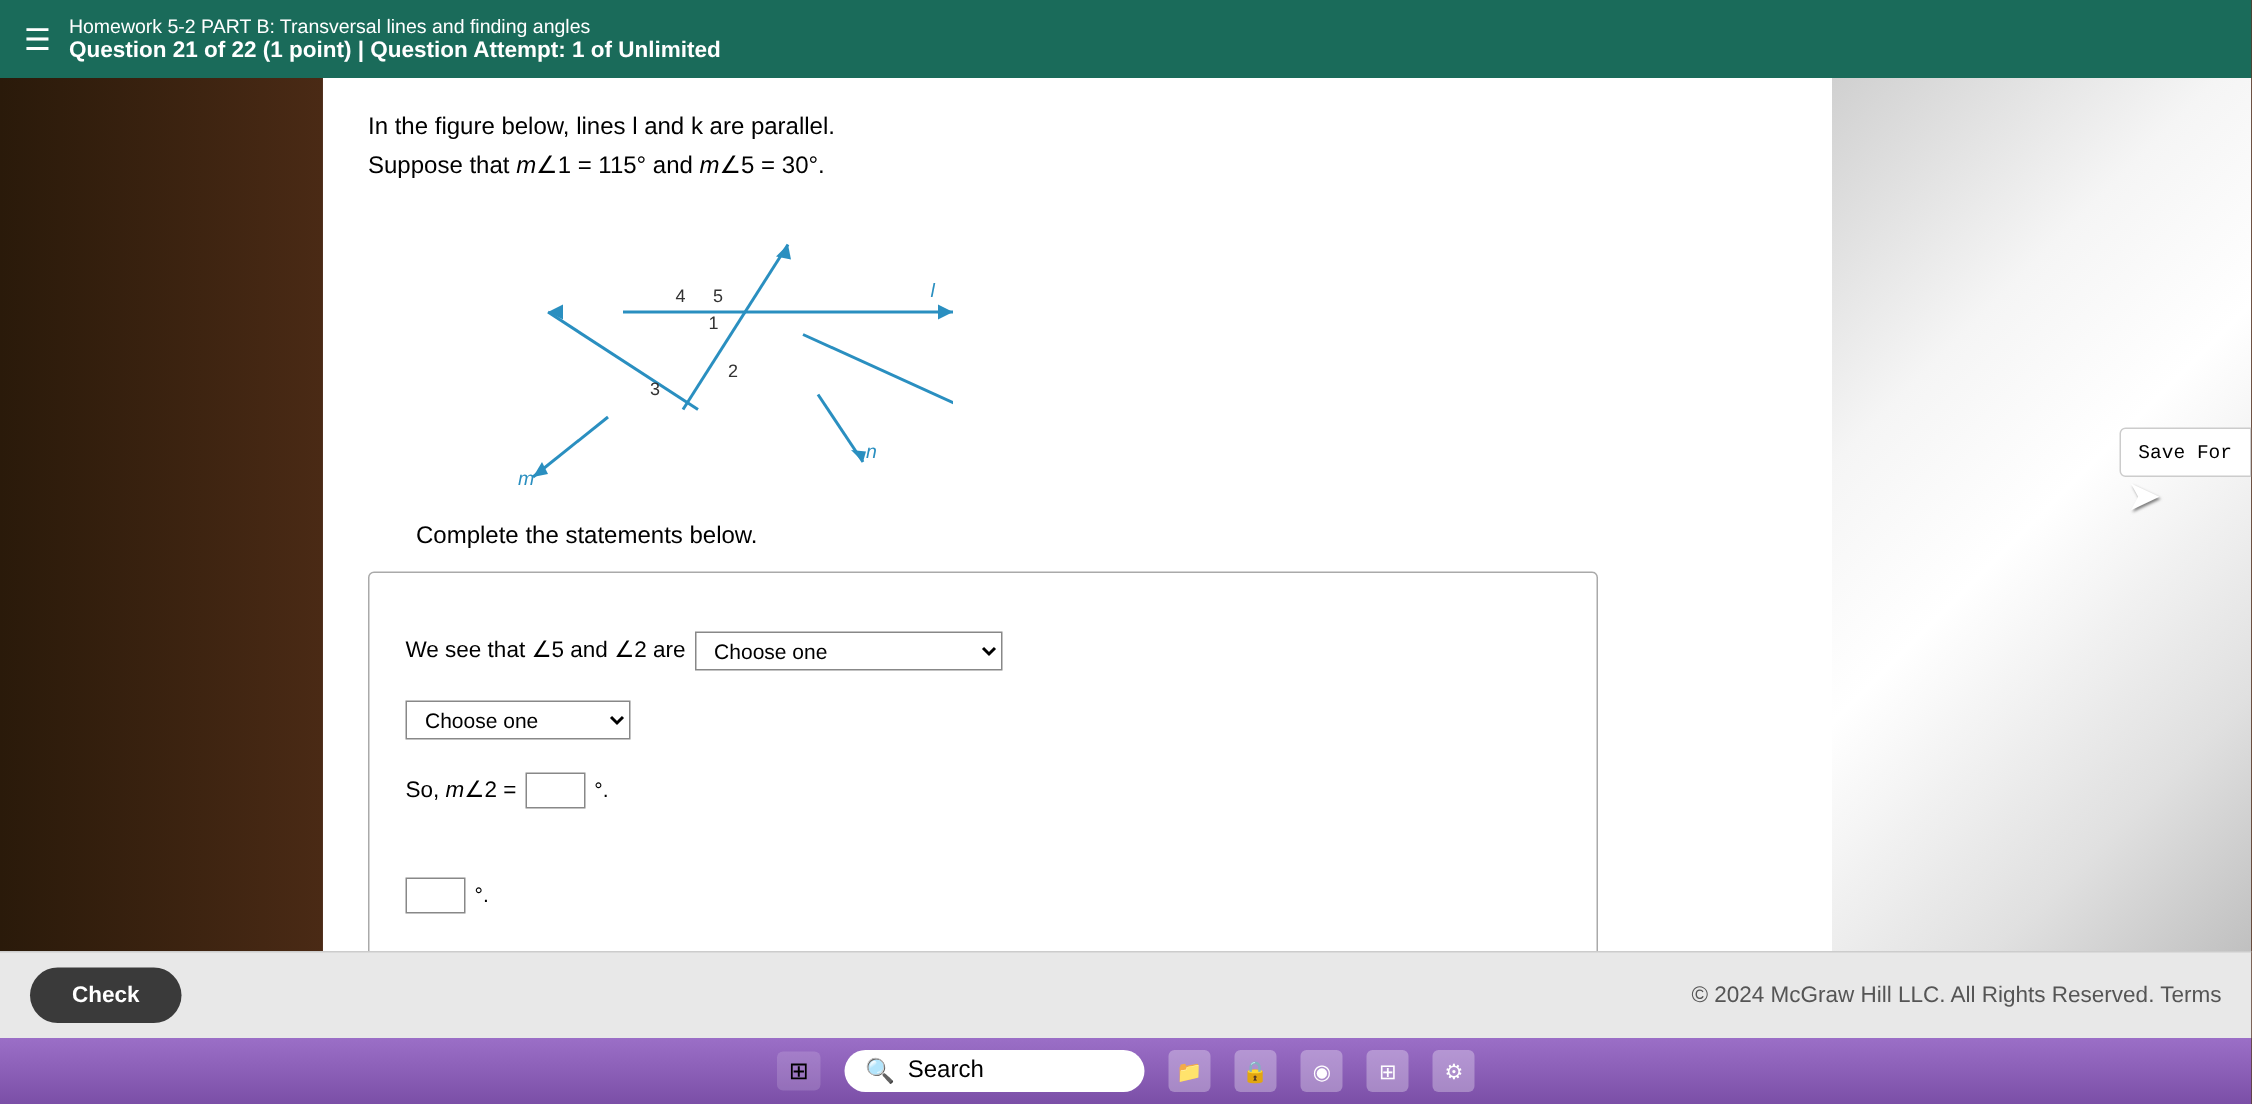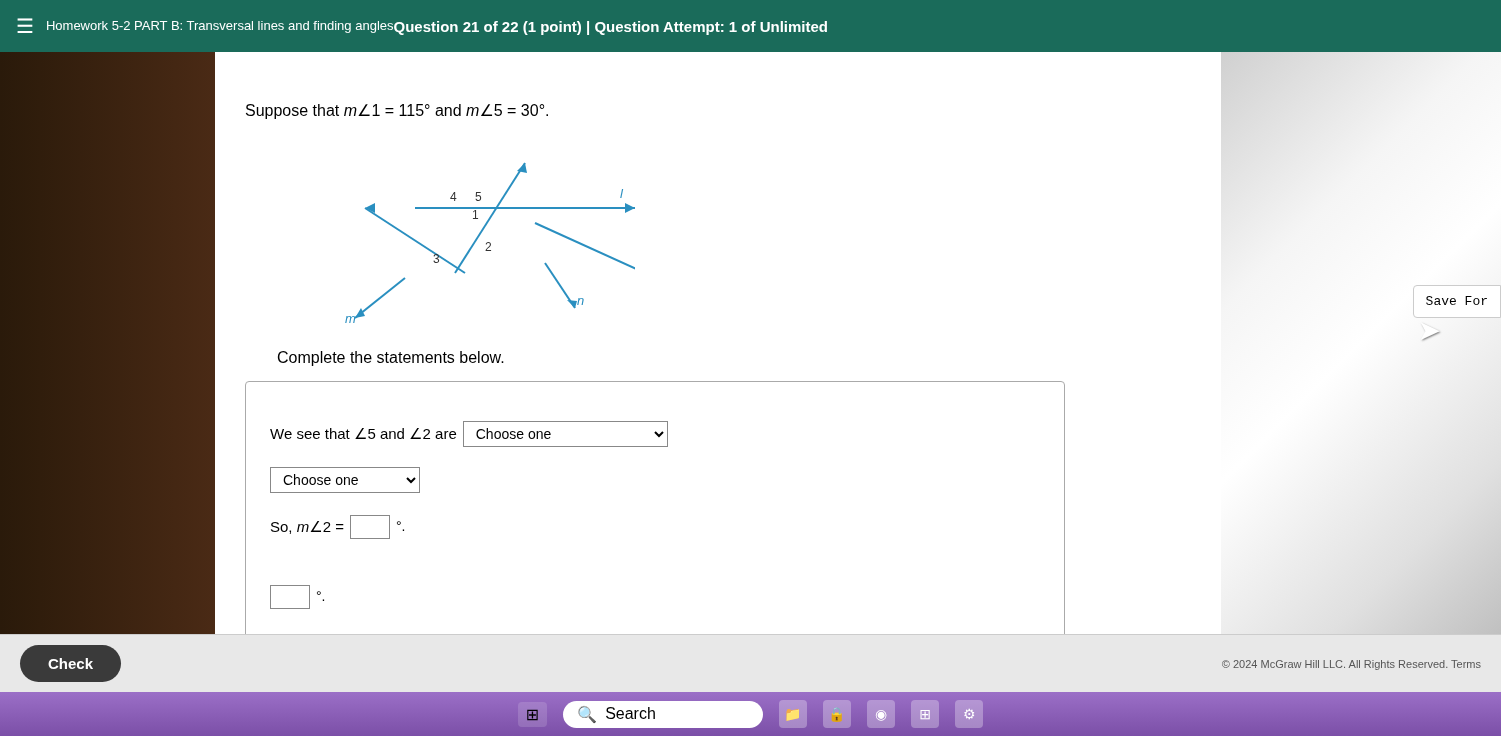--- a/index.html
+++ b/index.html
@@ -23,21 +23,21 @@
       gap: 12px;
       min-height: 52px;
     }
     .hamburger-icon {
       font-size: 20px;
       color: white;
       cursor: pointer;
     }
     .header-text {
       display: flex;
-      flex-direction: row;
+      flex-direction: column;
     }
     .header-subtitle {
       font-size: 13px;
       font-weight: normal;
     }
     .header-title {
       font-size: 15px;
       font-weight: bold;
     }
 
@@ -132,21 +132,21 @@
       color: white;
       border: none;
       border-radius: 20px;
       padding: 10px 28px;
       font-size: 15px;
       font-weight: bold;
       cursor: pointer;
     }
 
     .copyright-text {
-      font-size: 11px;
+      font-size: 15px;
       color: #555;
       padding-left: 48px;
     }
 
     
     .right-glare {
       width: 280px;
       background: linear-gradient(135deg, #d0d0d0 0%, #f5f5f5 30%, #ffffff 50%, #e0e0e0 80%, #c0c0c0 100%);
       flex-shrink: 0;
       position: relative;
@@ -242,21 +242,21 @@
   </div>
 </div>
 
 <div class="main-content">
 
   <div class="left-edge"></div>
 
   <div class="content-panel">
 
     <div class="problem-text">
-      <br>
+      <span>In the figure below, lines l and k are parallel.</span><br>
       <span>Suppose that <i>m</i>∠1 = 115° and <i>m</i>∠5 = 30°.</span>
     </div>
 
     <div class="figure-container">
       <svg width="370" height="195" viewBox="0 0 370 195">
 
         <line x1="150" y1="75" x2="370" y2="75" stroke="#2a8fc0" stroke-width="2"></line>
 
         <polygon points="370,75 360,70 360,80" fill="#2a8fc0"></polygon>
 

